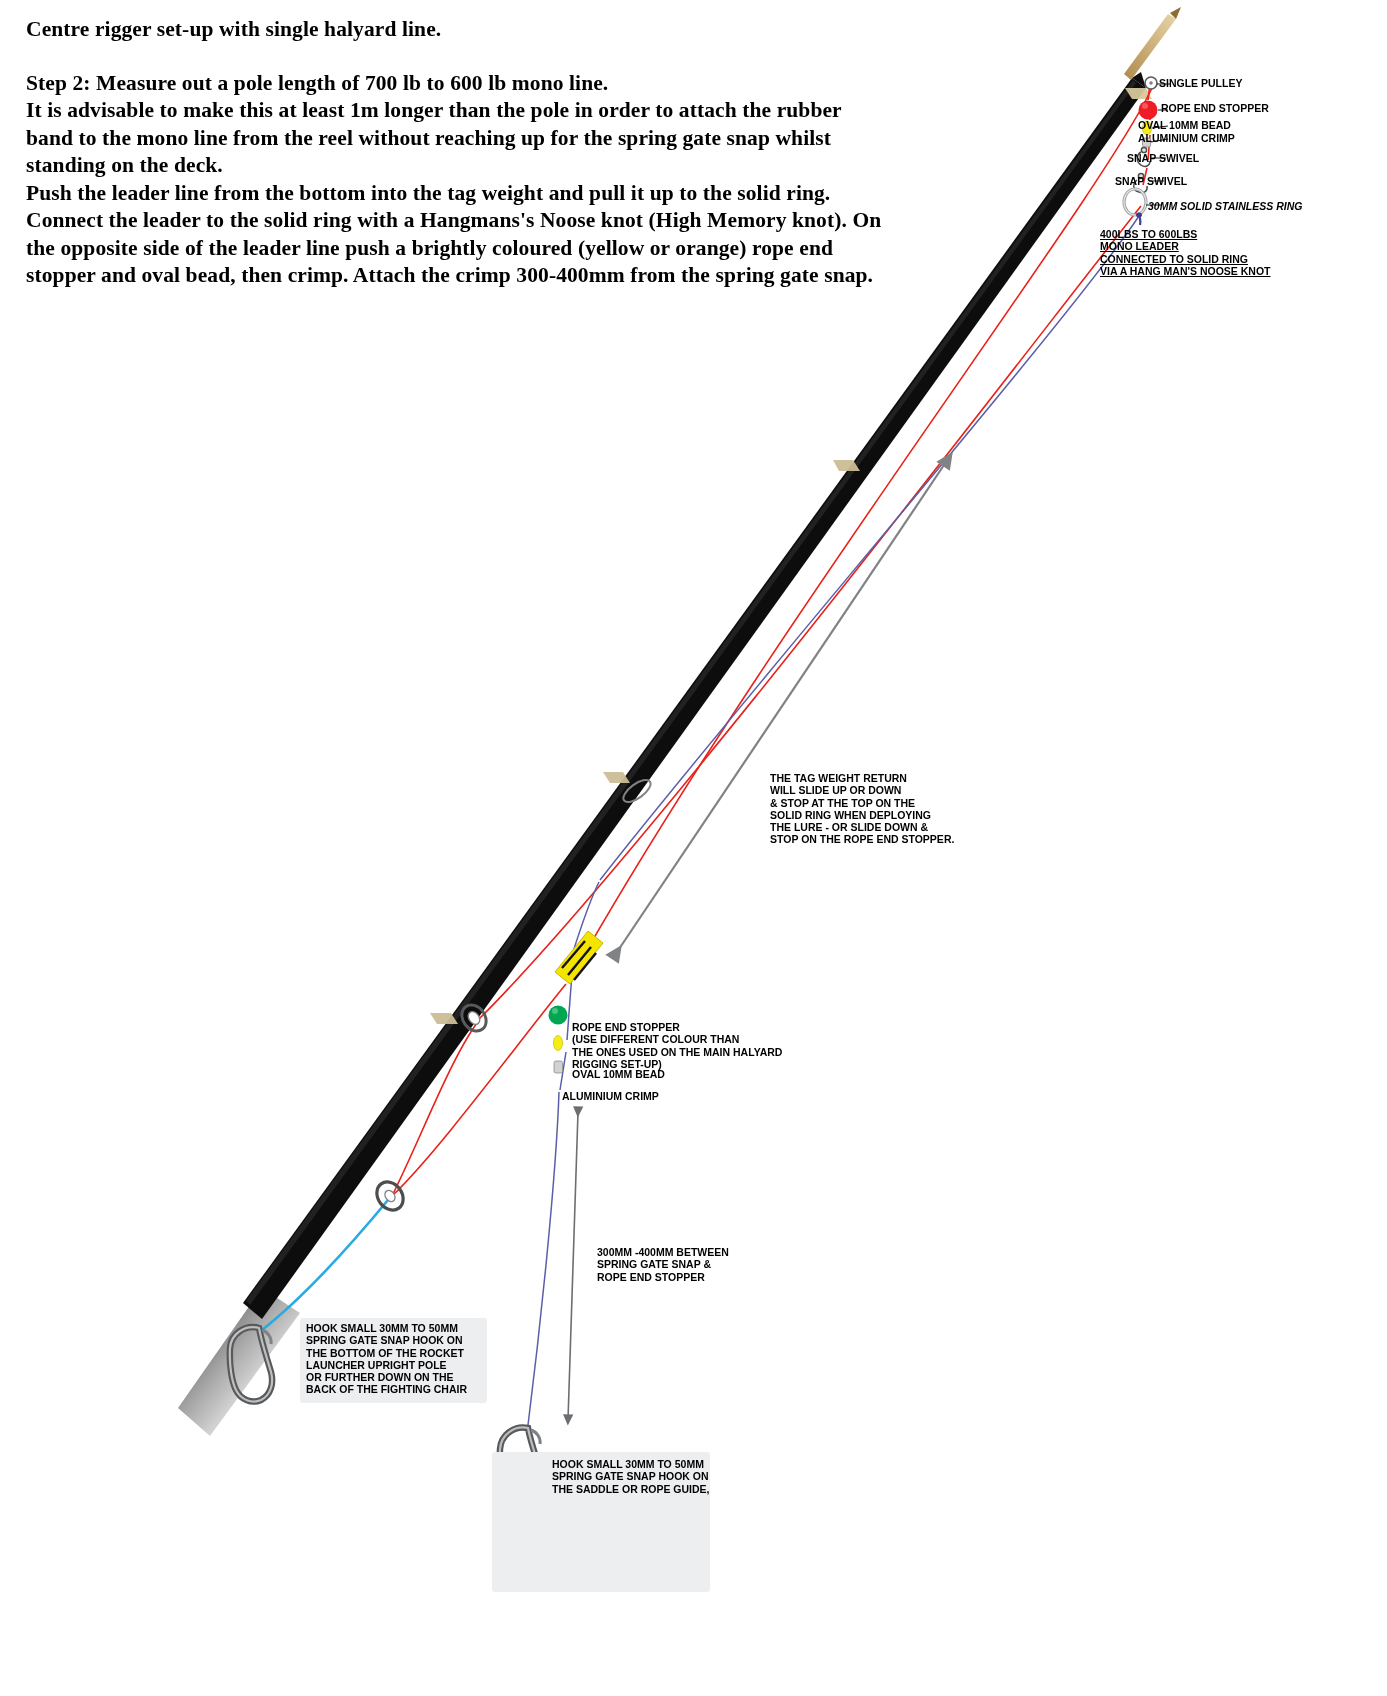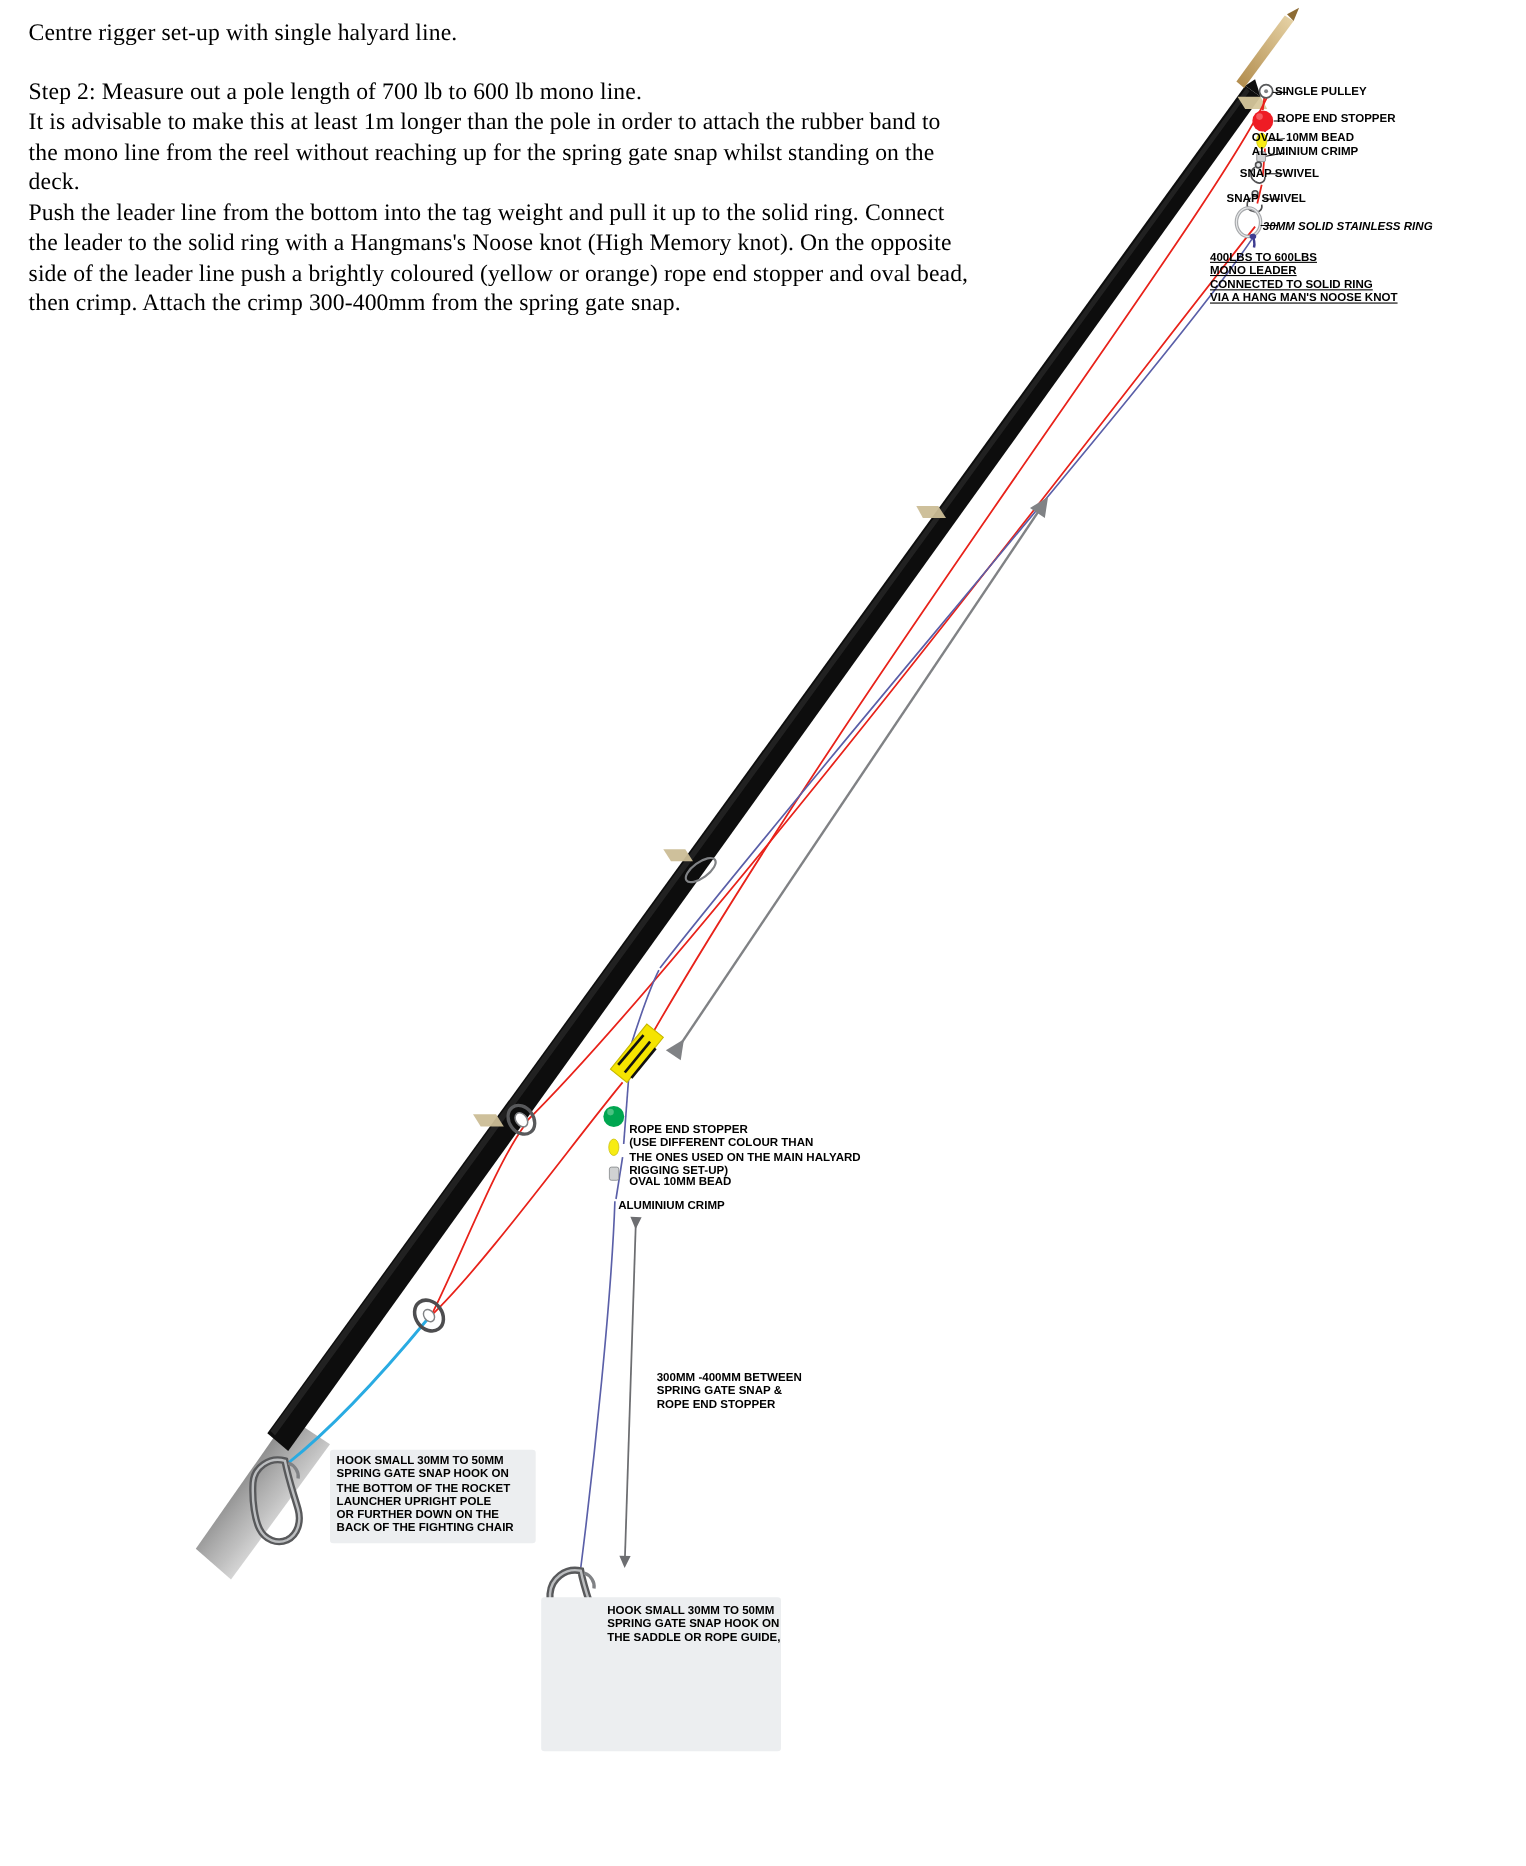--- a/index.html
+++ b/index.html
@@ -7,21 +7,21 @@
     width:1387px; height:1696px; position:relative; overflow:hidden;
     font-family:"Liberation Sans", sans-serif;
     color:#000;
   }
   #stage { position:absolute; left:0; top:0; width:1387px; height:1696px; }
 
   
   .instructions {
     position:absolute; left:26px; top:16px; width:860px;
     font-family:"Liberation Serif", serif;
-    font-size:21.5px; line-height:27.5px; font-weight:400;
+    font-size:21.5px; line-height:27.5px; font-weight:700;
     color:#000; letter-spacing:0.1px;
   }
   .instructions p { margin:0 0 0 0; }
   .instructions .gap { height:26px; }
 
   
   .lbl {
     position:absolute;
     font-family:"Liberation Sans", sans-serif;
     font-weight:700; font-size:10.5px; line-height:12.3px;
@@ -219,20 +219,26 @@
   <div class="lbl" style="left:1138px; top:119px;">OVAL 10MM BEAD</div>
   <div class="lbl" style="left:1138px; top:132px;">ALUMINIUM CRIMP</div>
   <div class="lbl" style="left:1127px; top:152px;">SNAP SWIVEL</div>
   <div class="lbl" style="left:1115px; top:175px;">SNAP SWIVEL</div>
   <div class="lbl" style="left:1148px; top:200px;font-style:italic;">30MM SOLID STAINLESS RING</div>
   <div class="lbl" style="left:1100px; top:228px;text-decoration:underline;">400LBS TO 600LBS
 MONO LEADER
 CONNECTED TO SOLID RING
 VIA A HANG MAN'S NOOSE KNOT</div>
 
+  <div class="lbl" style="left:770px; top:772px;">THE TAG WEIGHT RETURN
+WILL SLIDE UP OR DOWN
+&amp; STOP AT THE TOP ON THE
+SOLID RING WHEN DEPLOYING
+THE LURE - OR SLIDE DOWN &amp;
+STOP ON THE ROPE END STOPPER.</div>
 
   <div class="lbl" style="left:572px; top:1021px;">ROPE END STOPPER
 (USE DIFFERENT COLOUR THAN
 THE ONES USED ON THE MAIN HALYARD
 RIGGING SET-UP)</div>
   <div class="lbl" style="left:572px; top:1068px;">OVAL 10MM BEAD</div>
   <div class="lbl" style="left:562px; top:1090px;">ALUMINIUM CRIMP</div>
 
   <div class="lbl" style="left:597px; top:1246px;">300MM -400MM BETWEEN
 SPRING GATE SNAP &amp;

